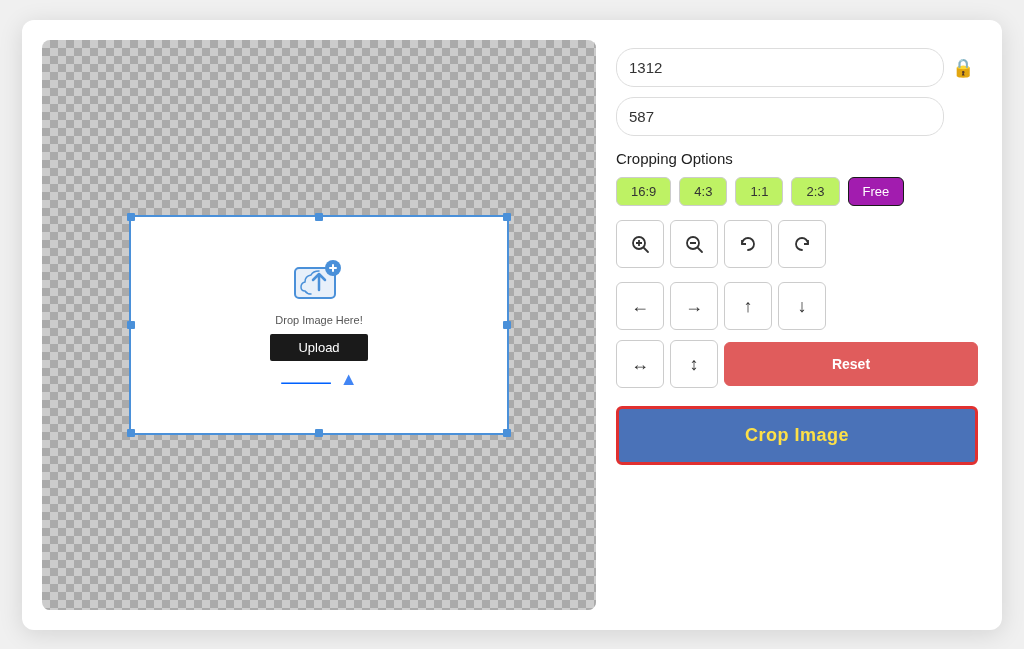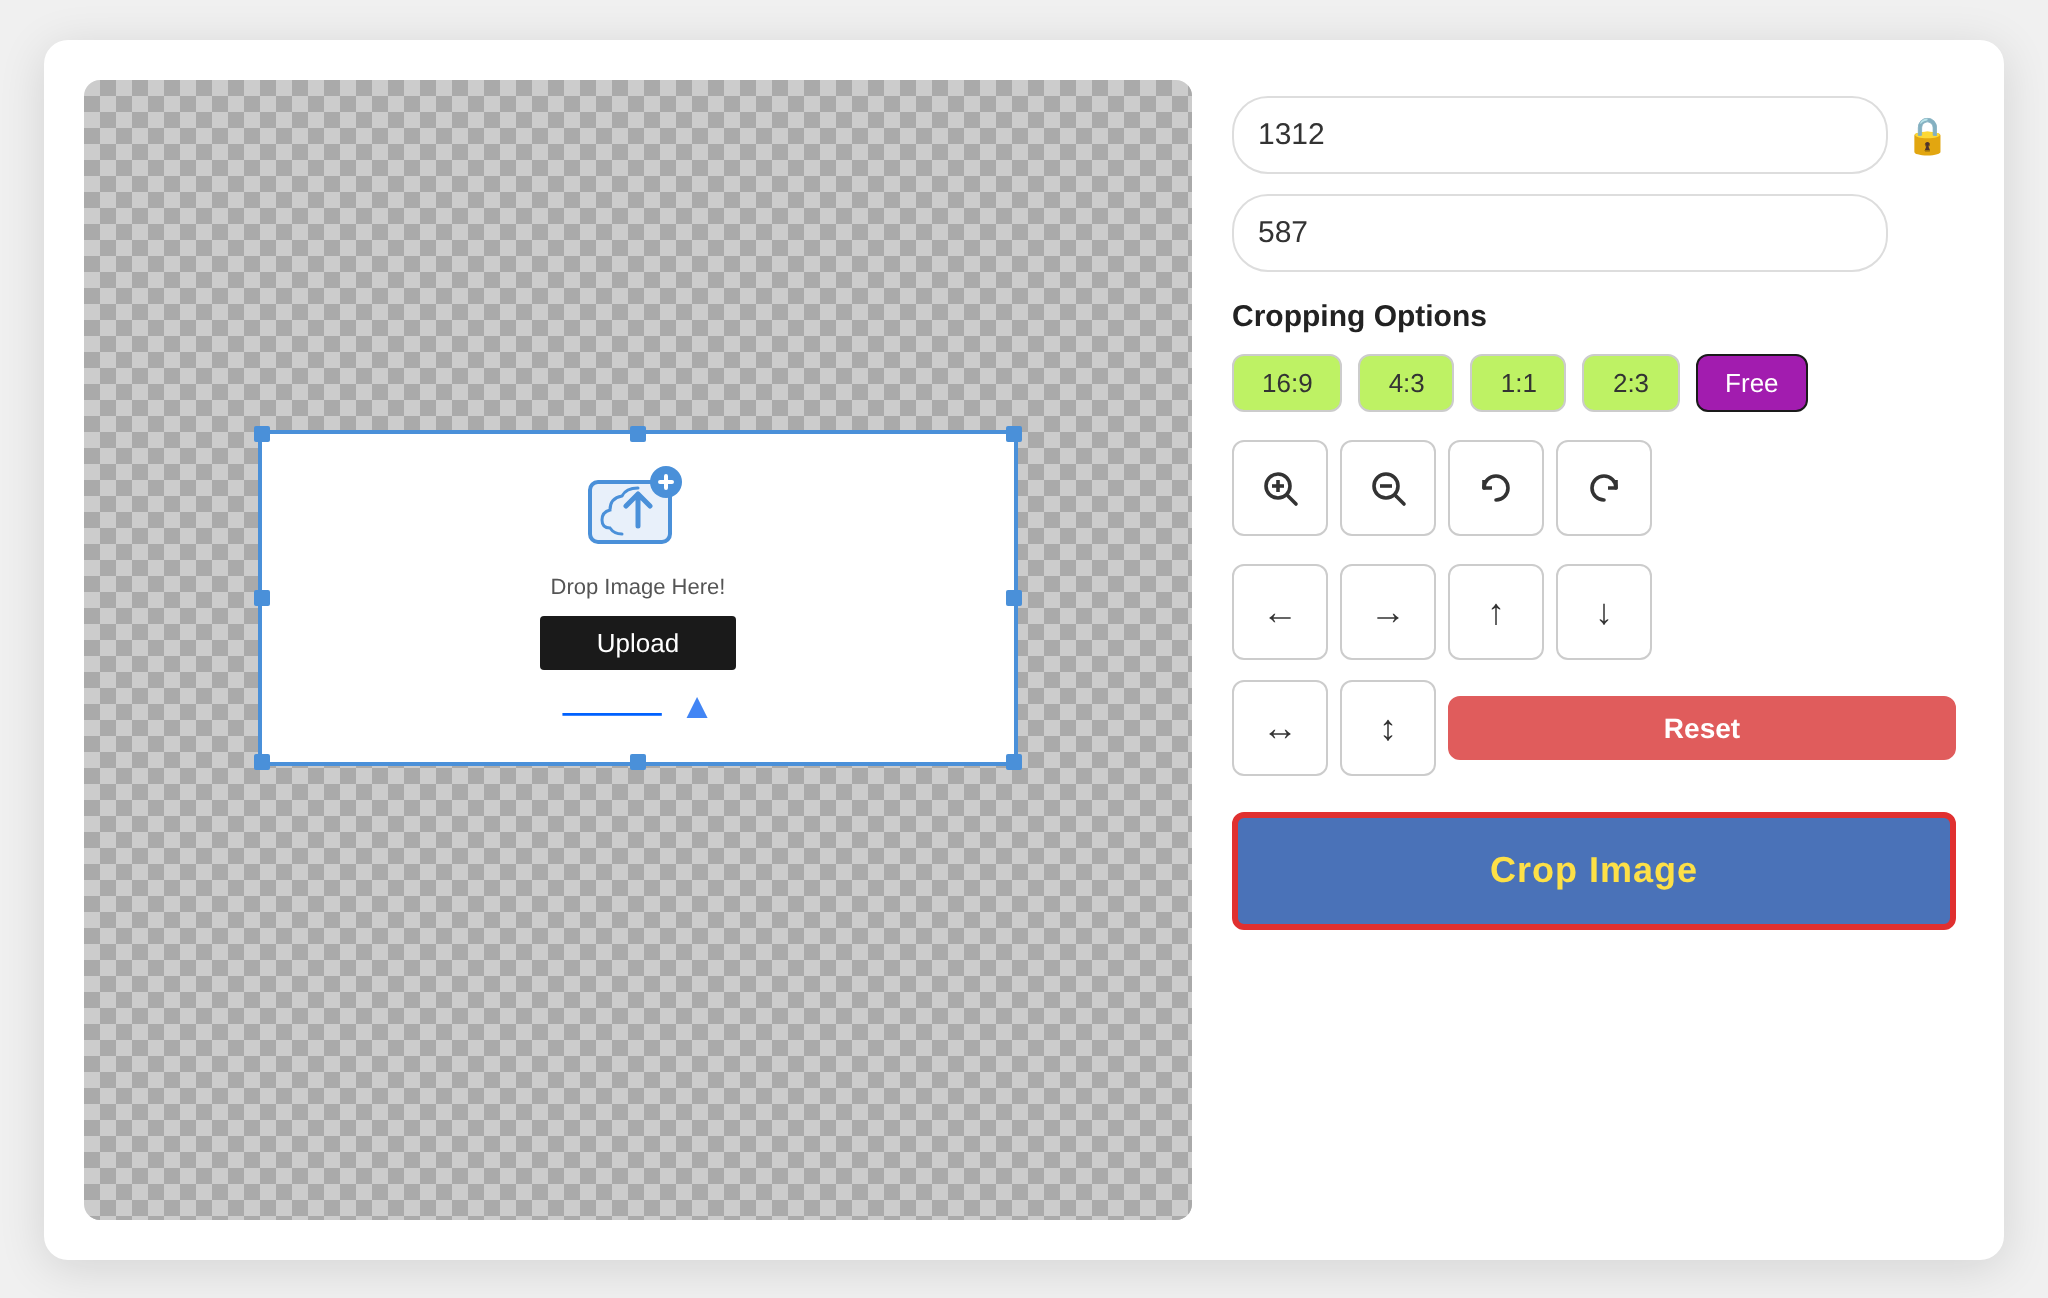--- a/index.html
+++ b/index.html
@@ -51,21 +51,21 @@
       justify-content: center;
       min-height: 540px;
     }
     .crop-box-wrapper {
       position: relative;
       width: 380px;
       height: 220px;
     }
     .crop-box {
       width: 380px;
-      height: 168px;
+      height: 220px;
       background: white;
       border: 2px solid #4a90d9;
       position: relative;
       display: flex;
       flex-direction: column;
       align-items: center;
       justify-content: center;
       gap: 8px;
     }
     
@@ -131,21 +131,21 @@
       justify-content: center;
       width: 28px;
     }
     .lock-symbol {
       font-size: 18px;
       color: #888;
     }
 
     .section-label {
       font-size: 15px;
-      font-weight: 700;
+      font-weight: 400;
       color: #222;
       margin-top: 4px;
     }
 
     .ratio-buttons {
       display: flex;
       gap: 8px;
       flex-wrap: wrap;
     }
     .ratio-btn {
@@ -310,19 +310,19 @@
     <div class="action-grid">
       <button class="action-btn" title="Move Left">←</button>
       <button class="action-btn" title="Move Right">→</button>
       <button class="action-btn" title="Move Up">↑</button>
       <button class="action-btn" title="Move Down">↓</button>
     </div>
 
     <div style="display:flex; gap:6px; align-items:center;">
       <button class="action-btn" style="width:48px;height:48px;" title="Flip Horizontal">↔</button>
       <button class="action-btn" style="width:48px;height:48px;" title="Flip Vertical">↕</button>
-      <button class="action-btn red" style="height:32px; width:auto; flex:1; font-size:14px;">Reset</button>
+      <button class="action-btn red" style="height:44px; width:auto; flex:1; font-size:14px;">Reset</button>
     </div>
 
     <button class="crop-image-btn">Crop Image</button>
 
   </div>
 </div>
 
 </body></html>

